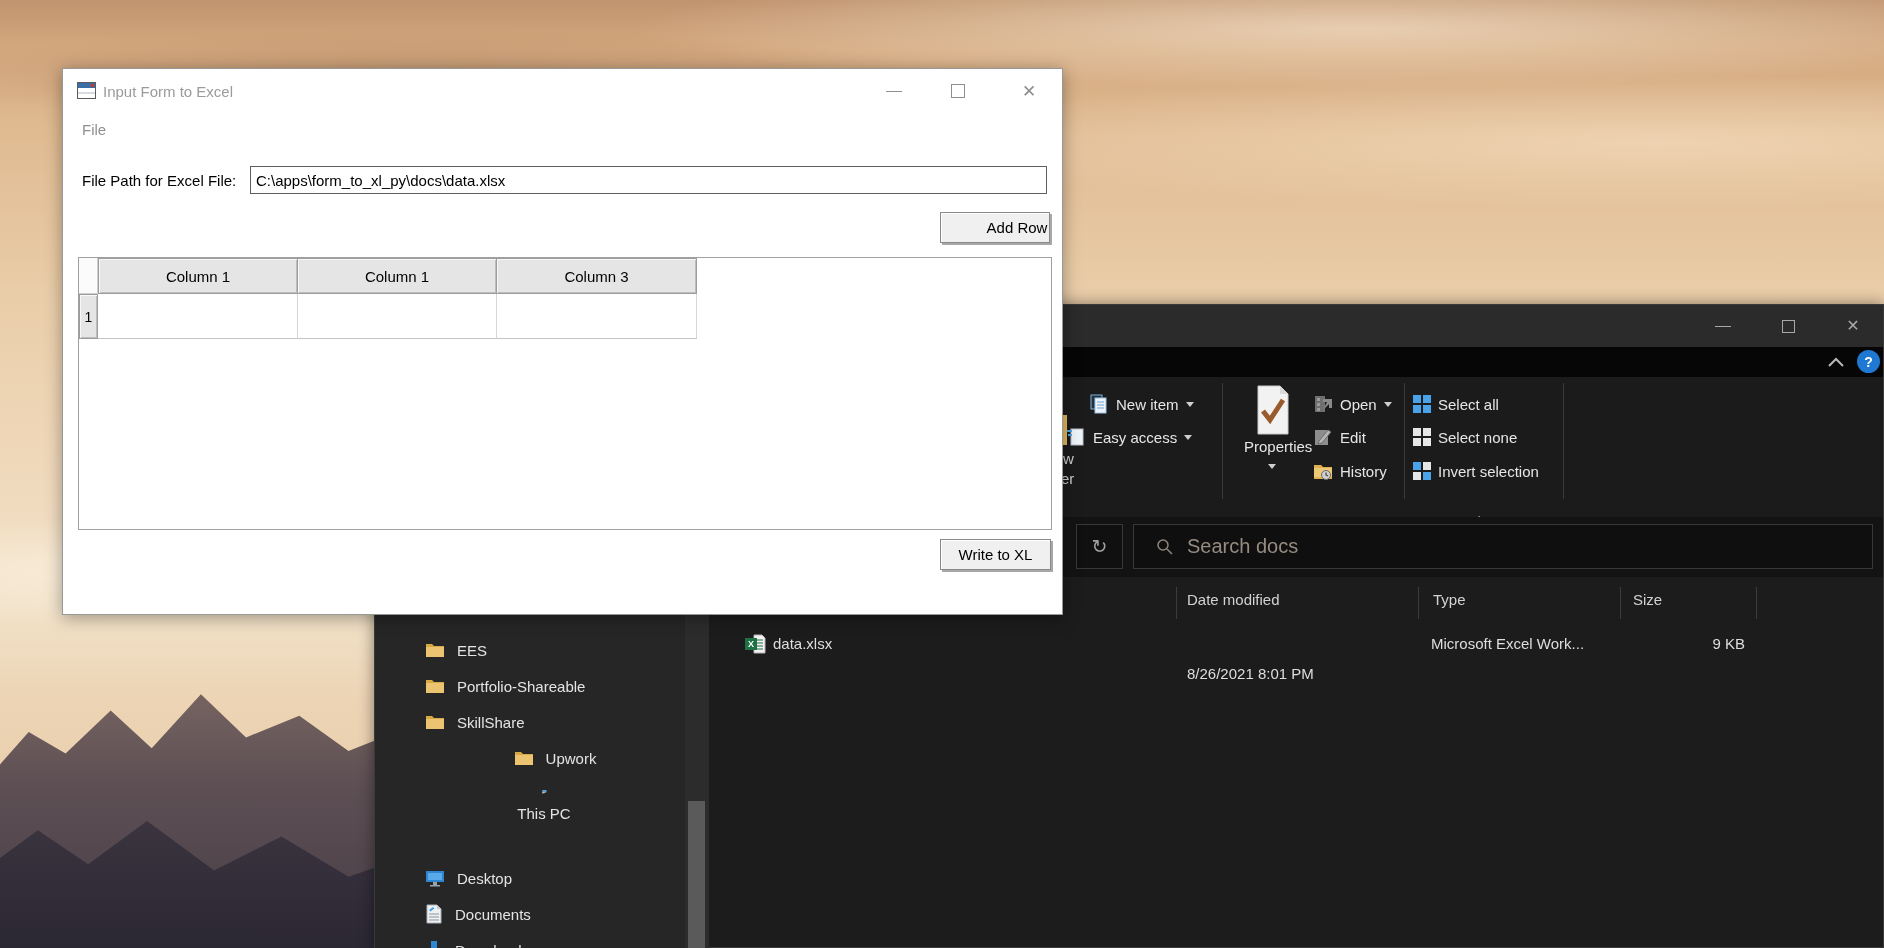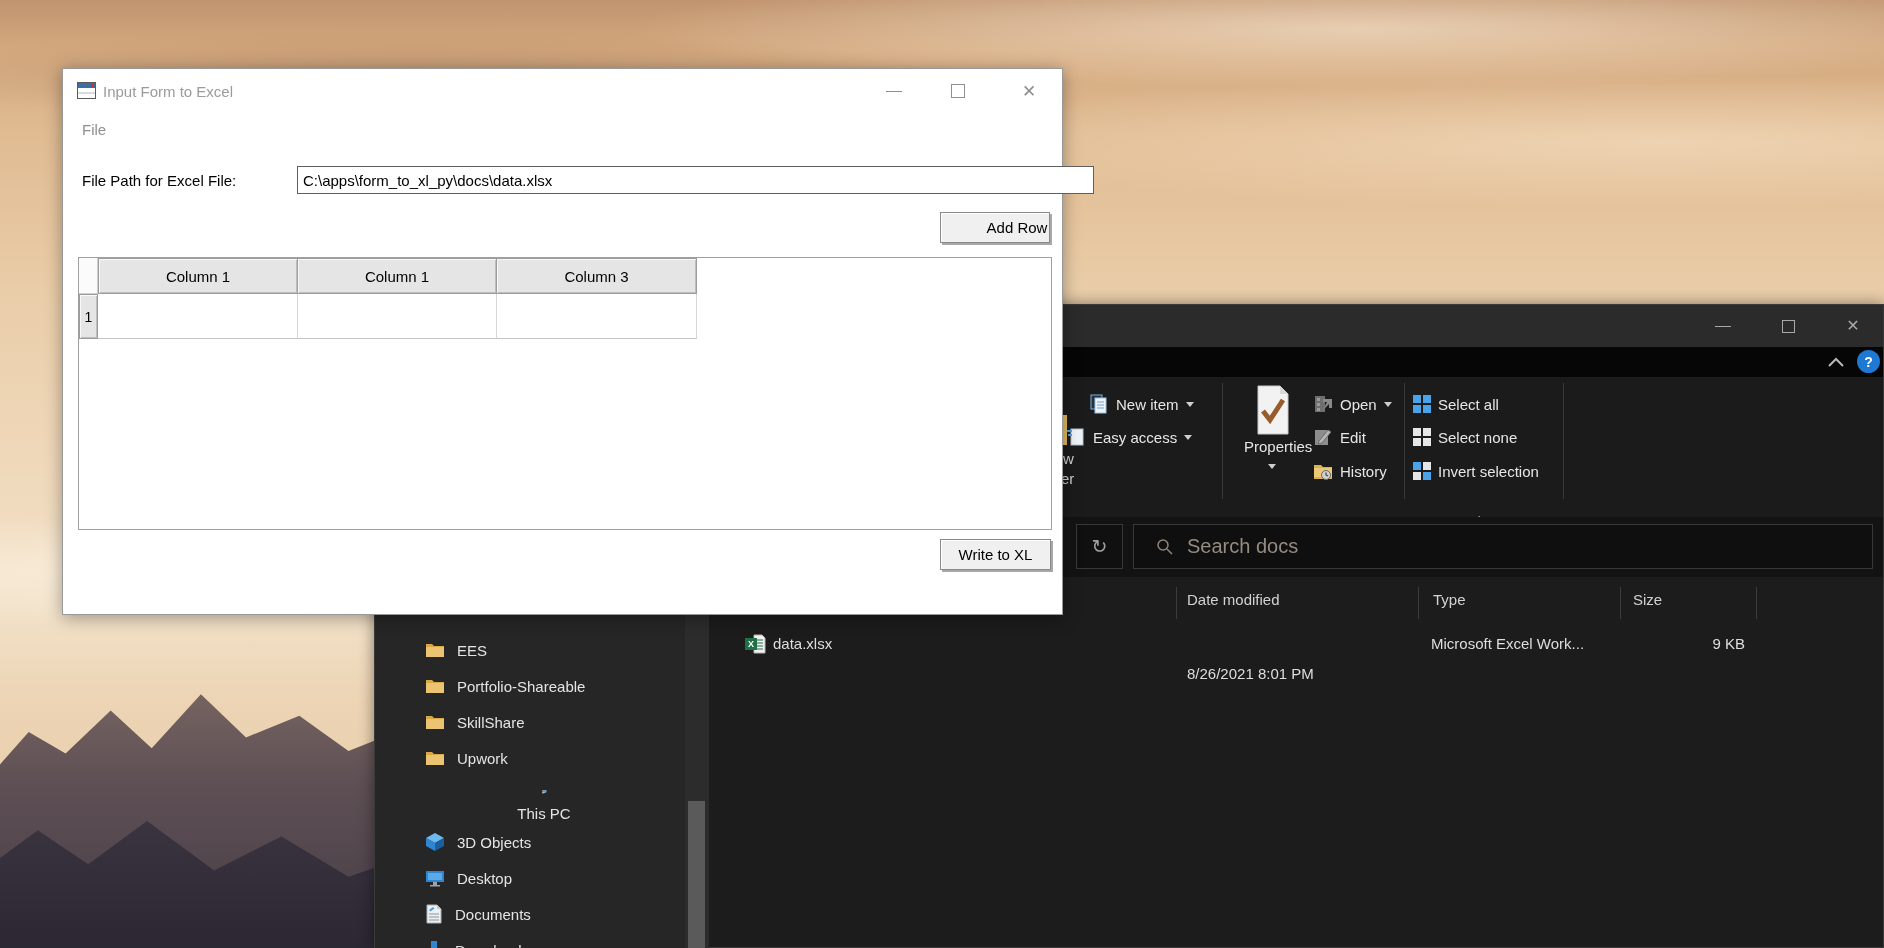--- a/index.html
+++ b/index.html
@@ -65,21 +65,21 @@
   .formwin { left:62px; top:68px; width:1001px; height:547px; background:#ffffff; border:1px solid #989898;
     box-shadow:0 3px 16px rgba(0,0,0,.35); z-index:10; font-size:15px; color:#000; }
   .fw-title { left:40px; top:14px; color:#9b9b9b; font-size:15px; }
   .fw-ctrl { top:0; width:44px; height:44px; display:flex; align-items:center; justify-content:center; }
   .fw-min-glyph { width:16px; border-top:1px solid #8f8f8f; display:block; }
   .fw-max-glyph { width:14px; height:14px; border:1px solid #8f8f8f; display:block; }
   .fw-close-glyph { color:#8f8f8f; font-size:17px; line-height:1; }
   .fw-menu { left:13px; top:48px; padding:4px 6px; color:#8f8f8f; }
   .fw-label { left:19px; top:103px; }
   .fw-input { left:187px; top:97px; width:797px; height:28px; border:1px solid #5f5f5f; padding:0 5px;
-    font-size:15px; font-family:"Liberation Sans",sans-serif; color:#000;margin-left:47px; }
+    font-size:15px; font-family:"Liberation Sans",sans-serif; color:#000; }
   .btn { background:#f0f0f0; border:1px solid #8a8a8a; box-shadow:inset 1px 1px 0 #ffffff, 2px 2px 0 rgba(96,96,96,.55);
     font-size:15px; color:#000; display:flex; align-items:center; justify-content:center; font-family:"Liberation Sans",sans-serif; }
   .btn-addrow { left:877px; top:143px; width:110px; height:31px;padding-left:44px; }
   .btn-write { left:877px; top:470px; width:111px; height:31px; }
   .fw-tablebox { left:15px; top:188px; width:974px; height:273px; border:1px solid #a0a0a0; background:#fff; }
   .tbl-corner { left:0; top:0; width:19px; height:36px; background:#fbfbfb; border-right:1px solid #cfcfcf; border-bottom:1px solid #cfcfcf; }
   .tbl-hdr { top:0; height:36px; background:#e5e5e5; border:1px solid #9d9d9d;
     box-shadow:inset 1px 1px 0 #f8f8f8, inset -1px -1px 0 #bdbdbd;
     display:flex; align-items:center; justify-content:center; }
   .tbl-rowhdr { left:0; top:36px; width:19px; height:45px; background:#e5e5e5; border:1px solid #9d9d9d;
@@ -246,42 +246,34 @@
         </svg>
       <span class="lbl">Portfolio-Shareable</span>
     </div>
     <div class="abs side-item" style="top:129px; padding-left:50px; gap:12px;">
       <svg width="20" height="16" viewBox="0 0 20 16">
           <path d="M1 2 h6 l2 2 h10 v11 h-18 z" fill="#d8a845"></path>
           <path d="M1 5 h18 v10 h-18 z" fill="#ecc371"></path>
         </svg>
       <span class="lbl">SkillShare</span>
     </div>
-    <div class="abs side-item" style="top:165px; padding-left:50px; gap:12px;">
+    <div class="abs side-item" style="top:165px; padding-left:50px; gap:12px;justify-content:center;">
       <svg width="20" height="16" viewBox="0 0 20 16">
           <path d="M1 2 h6 l2 2 h10 v11 h-18 z" fill="#d8a845"></path>
           <path d="M1 5 h18 v10 h-18 z" fill="#ecc371"></path>
         </svg>
       <span class="lbl">Upwork</span>
     </div>
     <div class="abs side-item" style="top:213px; padding-left:28px; gap:11px;flex-direction:column;">
       <svg width="24" height="18" viewBox="0 0 24 18">
         <rect x="6" y="1" width="16" height="10" fill="#4aa3e8" stroke="#dfe6ec"></rect>
         <path d="M2 14 l5 -4 h10 l-4 4 z" fill="#cfd6dc"></path>
           <path d="M2 14 h11 v2 h-11 z" fill="#9aa3ab"></path>
       </svg>
       <span class="lbl">This PC</span>
-    </div>
-    <div class="abs side-item" style="top:249px; padding-left:50px; gap:12px;">
-      <svg width="20" height="20" viewBox="0 0 20 20">
-        <polygon points="10,1 19,6 10,11 1,6" fill="#6cb8f0"></polygon>
-        <polygon points="1,6 10,11 10,19 1,14" fill="#2f86d0"></polygon>
-        <polygon points="19,6 10,11 10,19 19,14" fill="#1a5f9e"></polygon>
-      </svg>
-      <span class="lbl">3D Objects</span>
     </div>
     <div class="abs side-item" style="top:285px; padding-left:50px; gap:12px;">
       <svg width="20" height="17" viewBox="0 0 20 17">
         <rect x="1" y="1" width="18" height="11" fill="#2f86d0"></rect>
           <rect x="3" y="3" width="14" height="7" fill="#5aa9e8"></rect>
         <rect x="8" y="12" width="4" height="3" fill="#9aa3ab"></rect>
           <rect x="5" y="15" width="10" height="1.5" fill="#9aa3ab"></rect>
       </svg>
       <span class="lbl">Desktop</span>
     </div>

